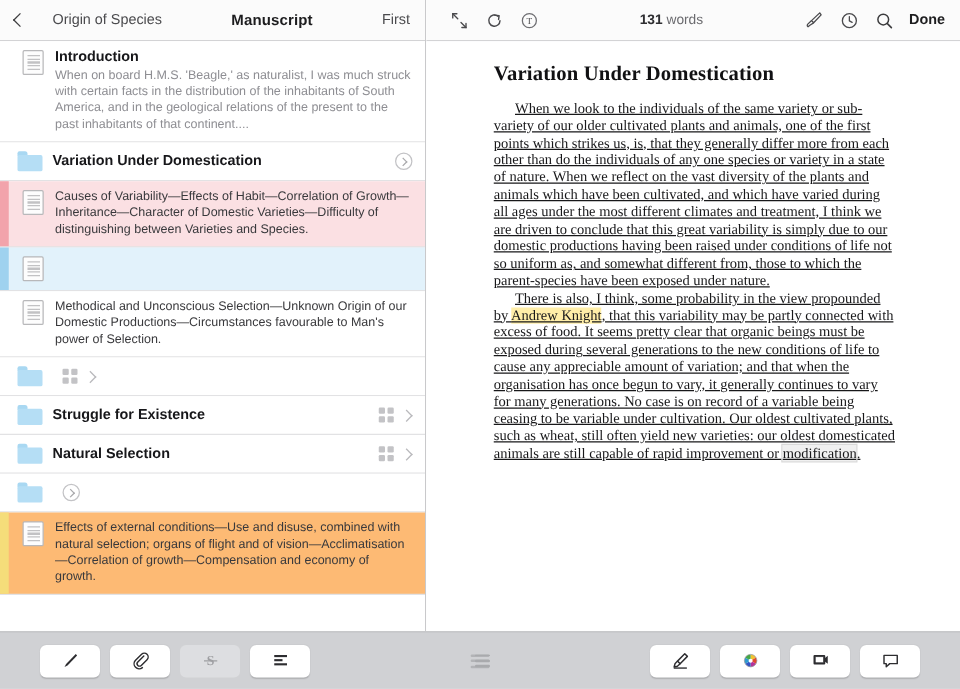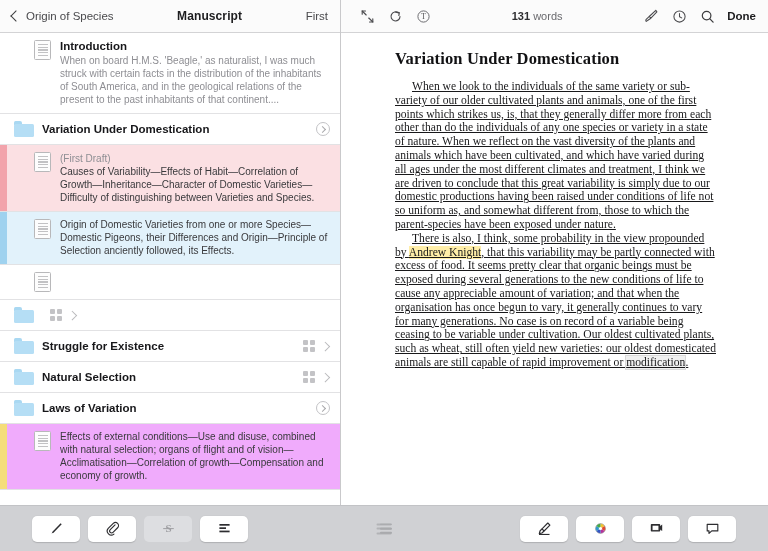--- a/index.html
+++ b/index.html
@@ -52,21 +52,21 @@
     background: #fbfbfb;
     border-bottom: 1px solid #d3d3d5;
     display: flex;
     align-items: center;
     padding: 0 12px;
     box-sizing: border-box;
   }
   .back-btn {
     display: flex;
     align-items: center;
-    gap: 4px;
+    gap: 20px;
     color: #4a4a4d;
     font-size: 11.5px;
     cursor: pointer;
   }
   .chev-left {
     display: inline-block;
     width: 7px; height: 7px;
     border-left: 1.8px solid #3c3c3e;
     border-bottom: 1.8px solid #3c3c3e;
     transform: rotate(45deg);
@@ -100,21 +100,21 @@
     box-sizing: border-box;
     border-bottom: 1px solid #e2e2e4;
     background: #ffffff;
     cursor: pointer;
   }
   .row .stripe {
     position: absolute;
     left: 0; top: 0; bottom: 0;
     width: 7px;
   }
-  .row.doc { padding-left: 28px; }
+  .row.doc { padding-left: 12px; }
   .row.folder {
     align-items: center;
     padding-top: 7px;
     padding-bottom: 7px;
     min-height: 28px;
   }
   .icon-doc {
     width: 17px; height: 20px;
     min-width: 17px;
     margin: 1px 9px 0 6px;
@@ -401,44 +401,43 @@
           <div class="row doc" style="background: rgb(251, 224, 227);">
             <div class="stripe" style="background: rgb(242, 163, 171);"></div>
             <div class="icon-doc">
               <i></i>
               <i></i>
               <i></i>
               <i></i>
               <i></i>
             </div>
             <div class="row-text">
-              <div class="row-sub">(First Draft)</div>
               <div class="row-body">Causes of Variability—Effects of Habit—Correlation of Growth—Inheritance—Character of Domestic Varieties—Difficulty of distinguishing between Varieties and Species.</div>
             </div>
           </div>
           <div class="row doc" style="background: rgb(226, 242, 251);">
             <div class="stripe" style="background: rgb(159, 210, 239);"></div>
             <div class="icon-doc">
               <i></i>
               <i></i>
               <i></i>
               <i></i>
               <i></i>
             </div>
-            <div class="row-text">
-              <div class="row-body">Origin of Domestic Varieties from one or more Species—Domestic Pigeons, their Differences and Origin—Principle of Selection anciently followed, its Effects.</div>
-            </div>
           </div>
           <div class="row doc">
             <div class="icon-doc">
               <i></i>
               <i></i>
               <i></i>
               <i></i>
               <i></i>
+            </div>
+            <div class="row-text">
+              <div class="row-body">Methodical and Unconscious Selection—Unknown Origin of our Domestic Productions—Circumstances favourable to Man's power of Selection.</div>
             </div>
           </div>
           <div class="row folder">
             <div class="icon-folder">
               <div class="tab"></div>
               <div class="body"></div>
             </div>
             <div class="row-accessory">
               <span class="grid-icon">
                 <span></span>
@@ -483,30 +482,27 @@
                 <span></span>
               </span>
               <span class="chev-plain"></span>
             </div>
           </div>
           <div class="row folder">
             <div class="icon-folder">
               <div class="tab"></div>
               <div class="body"></div>
             </div>
-            <div class="row-text">
-              <div class="row-title">Laws of Variation</div>
-            </div>
             <div class="row-accessory">
               <span class="chev-circle">
                 <i></i>
               </span>
             </div>
           </div>
-          <div class="row doc" style="background: #f0abfc; justify-content: space-between;">
+          <div class="row doc" style="background: #fdba74; justify-content: space-between;">
             <div class="stripe" style="background: rgb(245, 221, 122);"></div>
             <div class="icon-doc">
               <i></i>
               <i></i>
               <i></i>
               <i></i>
               <i></i>
             </div>
             <div class="row-text">
               <div class="row-body">Effects of external conditions—Use and disuse, combined with natural selection; organs of flight and of vision—Acclimatisation—Correlation of growth—Compensation and economy of growth.</div>

